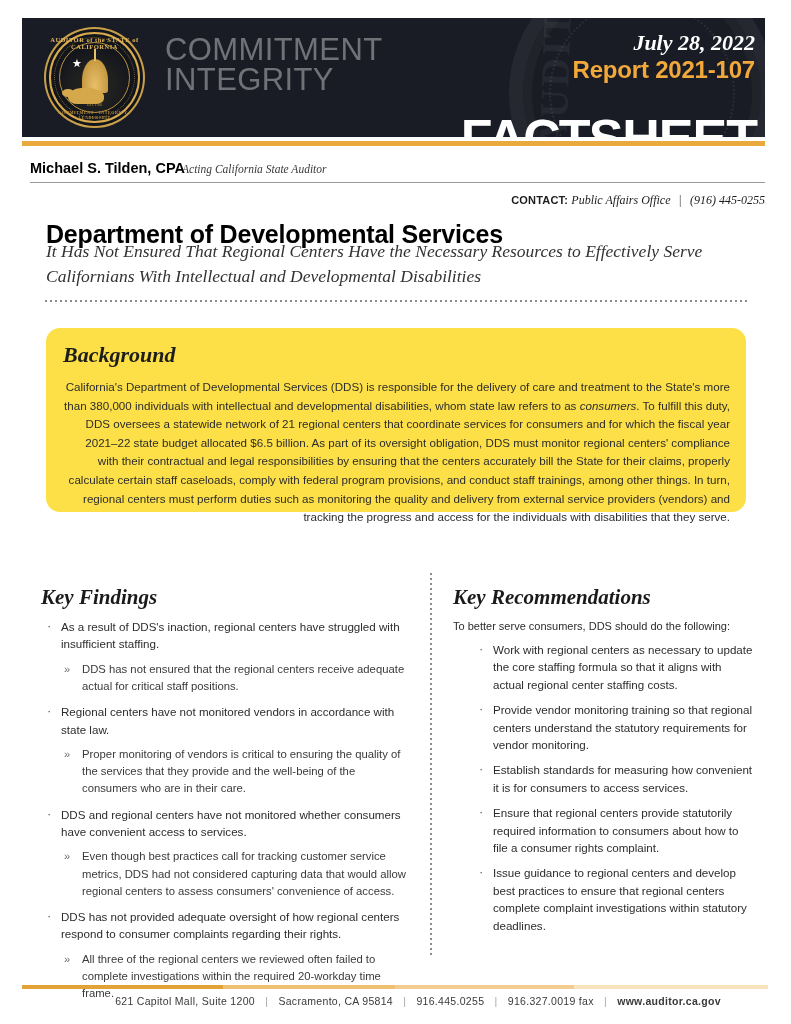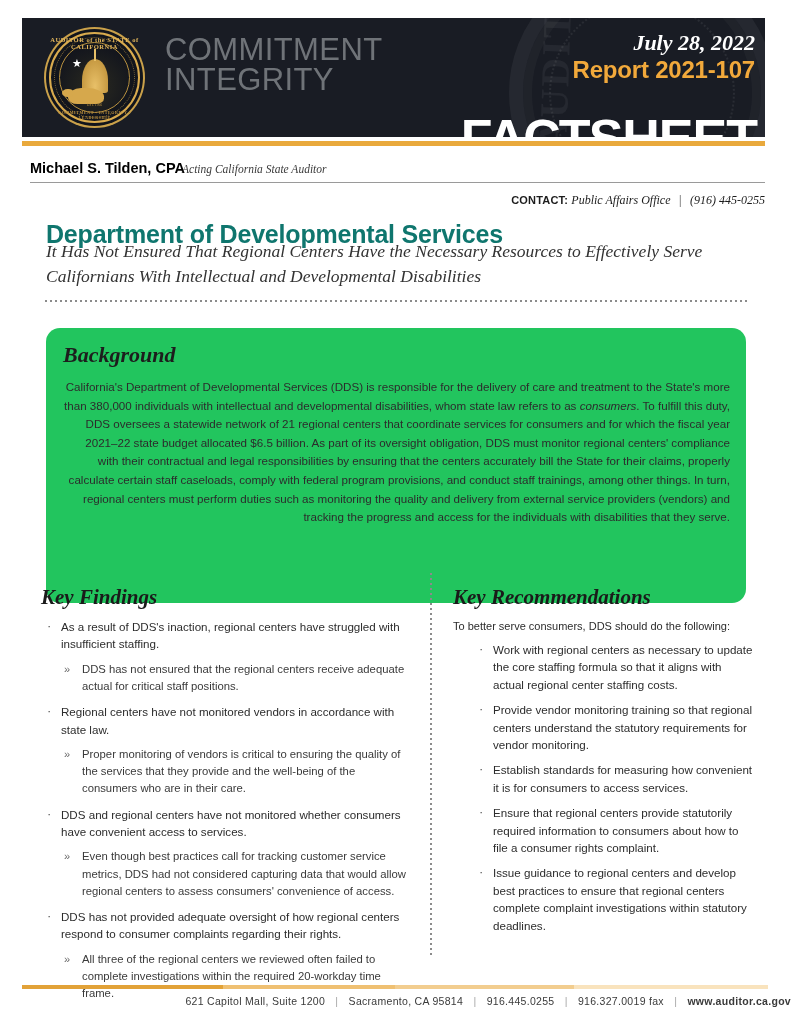--- a/index.html
+++ b/index.html
@@ -273,21 +273,21 @@
   }
 
   
   .doc-title {
     position: absolute;
     left: 46px;
     top: 203px;
     font-family: "Liberation Sans", sans-serif;
     font-weight: bold;
     font-size: 25px;
-    color: #0f766e;
+    color: #000000;
     letter-spacing: -0.2px;
   }
   .doc-subtitle {
     position: absolute;
     left: 46px;
     top: 239px;
     width: 700px;
     font-family: "Liberation Serif", serif;
     font-style: italic;
     font-size: 17.5px;
@@ -304,22 +304,22 @@
     background-size: 5px 2px;
     background-repeat: repeat-x;
   }
 
   
   .bg-box {
     position: absolute;
     left: 46px;
     top: 328px;
     width: 700px;
-    height: 275px;
-    background: #22c55e;
+    height: 184px;
+    background: #fde047;
     border-radius: 14px;
   }
   .bg-heading {
     position: absolute;
     left: 17px;
     top: 14px;
     font-family: "Liberation Serif", serif;
     font-style: italic;
     font-weight: bold;
     font-size: 22px;
@@ -430,21 +430,21 @@
       #e2a238 0%, #e2a238 27%,
       #efc072 27%, #efc072 50%,
       #f2cd8f 50%, #f2cd8f 74%,
       #f9e3bd 74%, #f9e3bd 100%);
   }
   .footer-text {
     position: absolute;
     left: 0;
     right: 0;
     top: 995px;
-    text-align: right;
+    text-align: center;
     font-family: "Liberation Sans", sans-serif;
     font-size: 10.5px;
     letter-spacing: 0.3px;
     color: #3a3a3a;
     margin-left: 45px;
   }
   .footer-text .fsep { color: #a8a8a8; padding: 0 7px; }
   .footer-text .site { font-weight: bold; color: #1c1c1c; }
 </style>
 </head>

